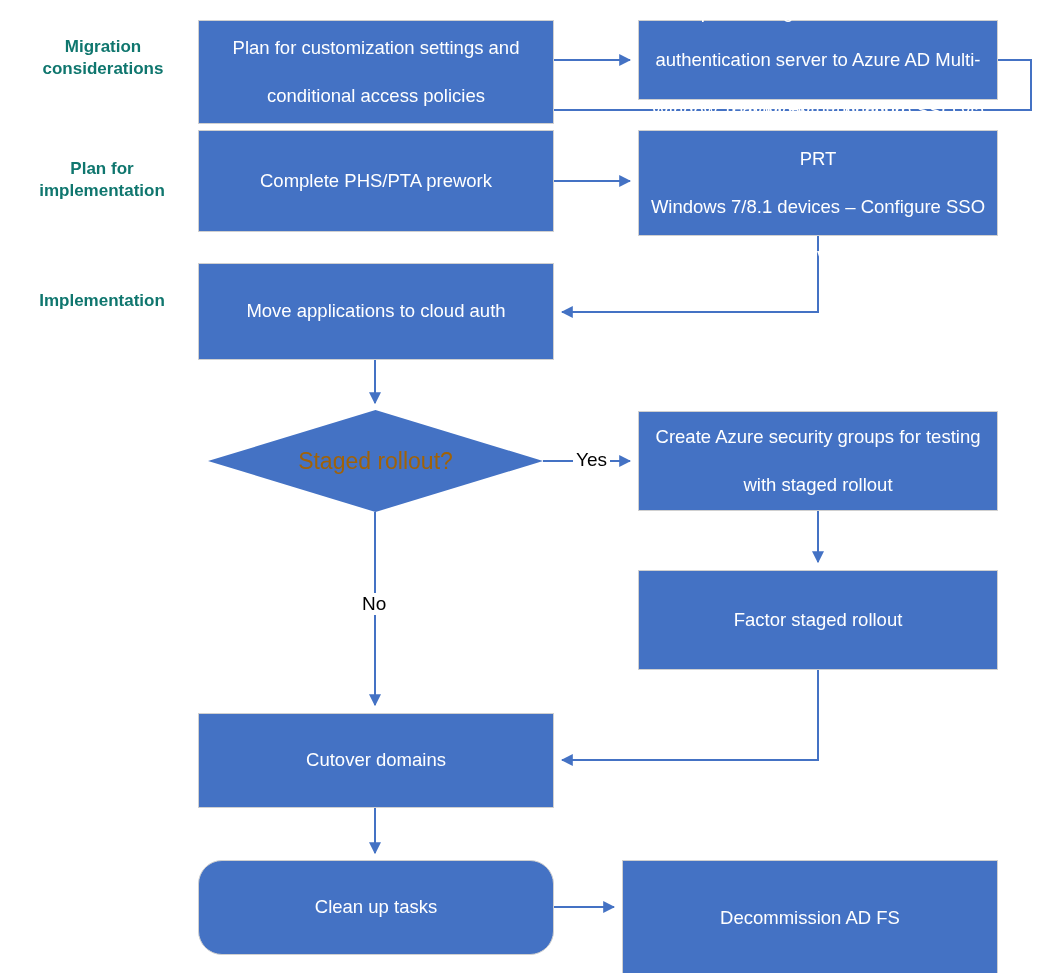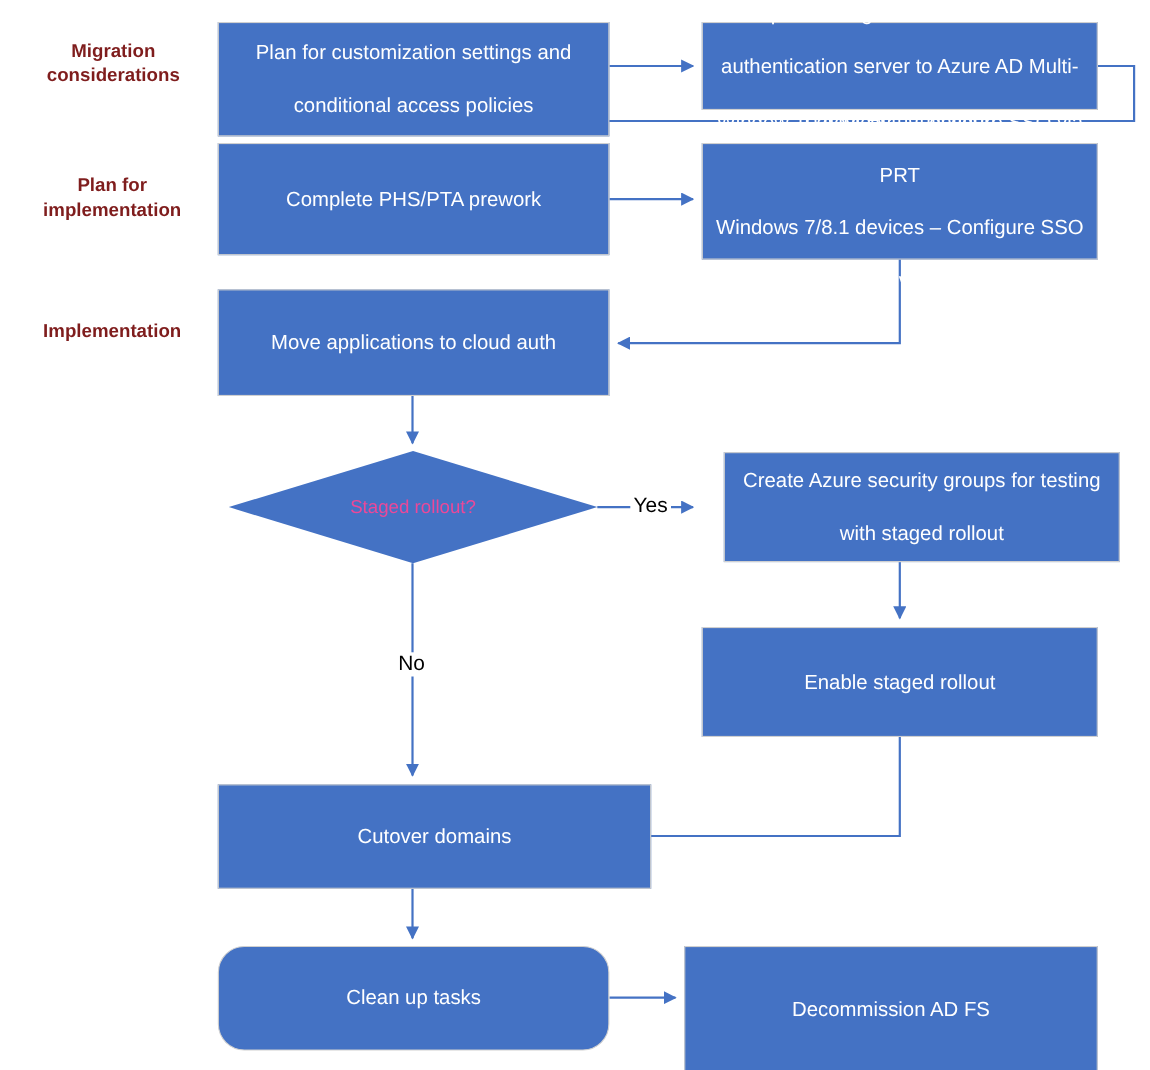--- a/index.html
+++ b/index.html
@@ -32,42 +32,42 @@
     font-family: "Liberation Sans", sans-serif;
     padding: 2px 8px;
     z-index: 3;
   }
   .node span {
     display: block;
     width: 100%;
   }
   .swimlane-label {
     position: absolute;
-    color: #7f1d1d;
+    color: #0f766e;
     font-weight: bold;
     font-size: 17px;
     line-height: 1.28;
     text-align: center;
     font-family: "Liberation Sans", sans-serif;
     z-index: 3;
   }
   .diamond {
     position: absolute;
     z-index: 3;
   }
   .diamond svg { display: block; }
   .diamond .dtext {
     position: absolute;
     left: 0; top: 0;
     width: 100%; height: 100%;
     display: flex;
     align-items: center;
     justify-content: center;
-    color: #ec4899;
-    font-size: 17px;
+    color: #a16207;
+    font-size: 23px;
     font-family: "Liberation Sans", sans-serif;
   }
   #edges {
     position: absolute;
     left: 0; top: 0;
     width: 1045px;
     height: 973px;
     z-index: 1;
   }
   .edge-label {
@@ -167,34 +167,34 @@
     </span>
   </div>
 
   <div class="diamond" style="left:208px; top:410px; width:335px; height:102px;">
     <svg width="335" height="102" viewBox="0 0 335 102" xmlns="http://www.w3.org/2000/svg">
       <polygon points="167.5,0 335,51 167.5,102 0,51" fill="#4472C4"></polygon>
     </svg>
     <div class="dtext">Staged rollout?</div>
   </div>
 
-  <div class="node" style="left:638px; top:411px; width:360px; height:100px;margin-left:20px;">
+  <div class="node" style="left:638px; top:411px; width:360px; height:100px;">
     <span>
       <span>Create Azure security groups for testing</span><br>
       <span>with staged rollout</span>
     </span>
   </div>
 
   <div class="node" style="left:638px; top:570px; width:360px; height:100px;">
     <span>
-      <span>Enable staged rollout</span>
-    </span>
-  </div>
-
-  <div class="node" style="left:198px; top:713px; width:394px; height:95px;">
+      <span>Factor staged rollout</span>
+    </span>
+  </div>
+
+  <div class="node" style="left:198px; top:713px; width:356px; height:95px;">
     <span>
       <span>Cutover domains</span>
     </span>
   </div>
 
   <div class="node" style="left:198px; top:860px; width:356px; height:95px;border-radius:24px;">
     <span>
       <span>Clean up tasks</span>
     </span>
   </div>

